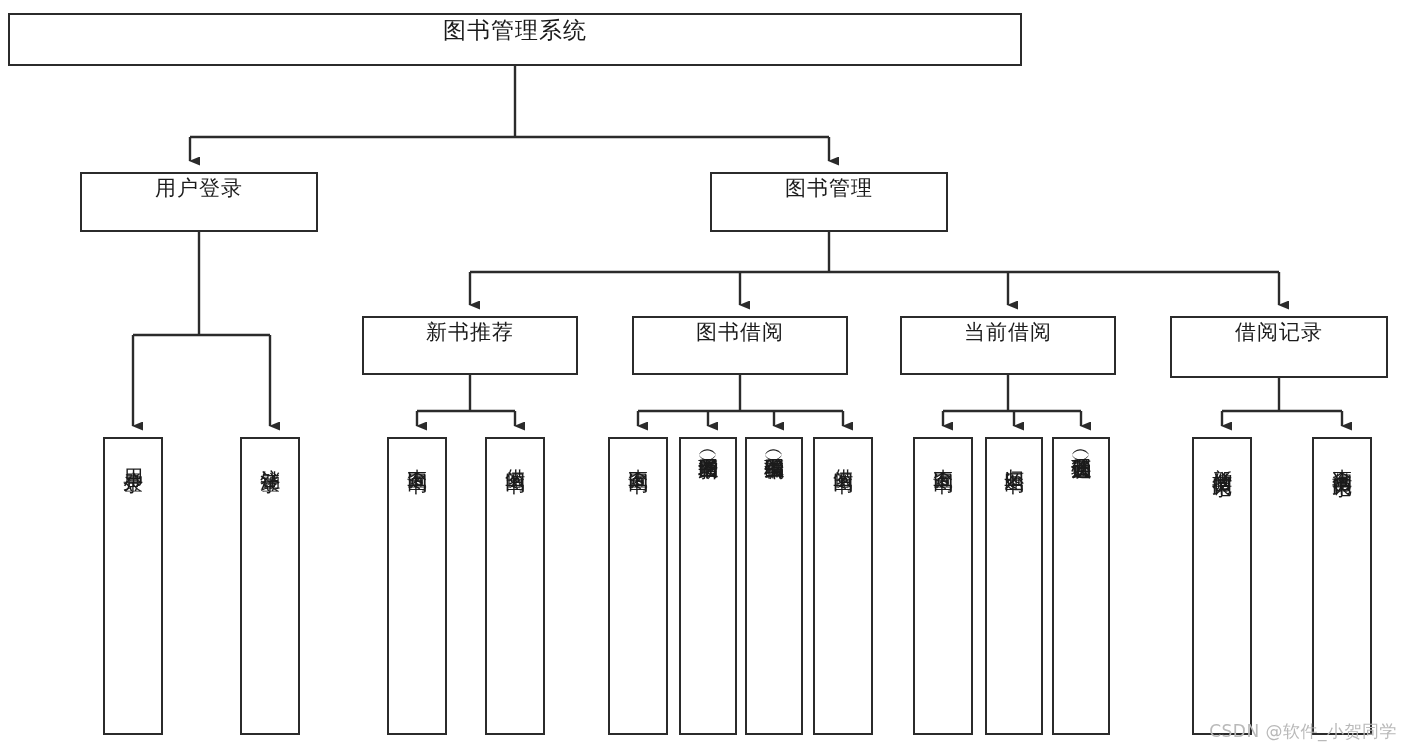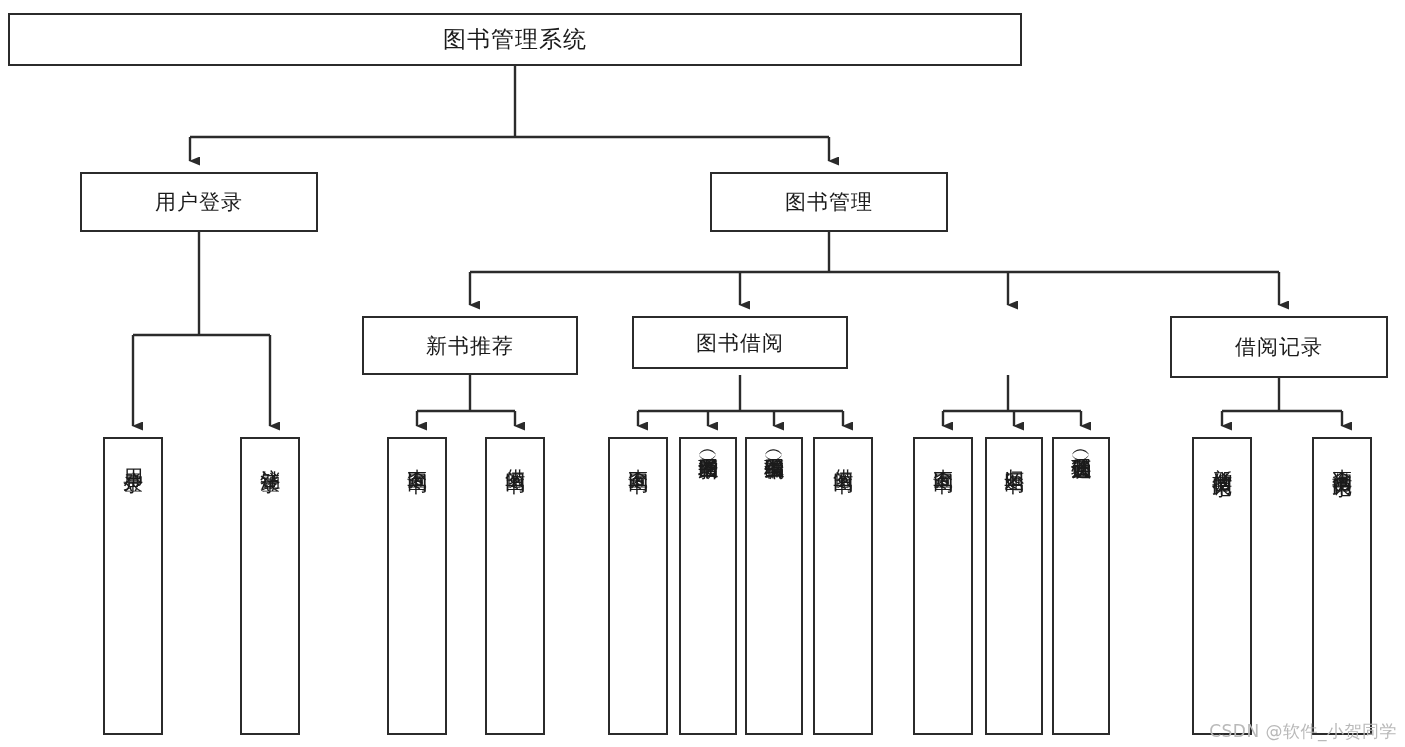--- a/index.html
+++ b/index.html
@@ -20,21 +20,21 @@
     left:0;top:0;
     width:1405px;height:747px;
     pointer-events:none;
   }
   .node{
     position:absolute;
     box-sizing:border-box;
     background:#ffffff;
     border:2px solid #2b2b2b;
     display:flex;
-    align-items:center;
+    align-items:flex-start;
     justify-content:center;
     color:#1b1b1b;
     z-index:2;
   }
   .node.level-root{
     font-size:23px;
     letter-spacing:1px;
   }
   .node.level-2,
   .node.level-3{
@@ -131,22 +131,25 @@
   <div class="node level-2" style="left: 80px; top: 172px; width: 238px; height: 60px;">
     <span>用户登录</span>
   </div>
   <div class="node level-2" style="left: 710px; top: 172px; width: 238px; height: 60px;">
     <span>图书管理</span>
   </div>
 
   <div class="node level-3" style="left: 362px; top: 316px; width: 216px; height: 59px;">
     <span>新书推荐</span>
   </div>
-  <div class="node level-3" style="left: 632px; top: 316px; width: 216px; height: 53px;">
+  <div class="node level-3" style="left: 632px; top: 316px; width: 216px; height: 59px;">
     <span>图书借阅</span>
+  </div>
+  <div class="node level-3" style="left: 900px; top: 316px; width: 216px; height: 59px;">
+    <span>当前借阅</span>
   </div>
   <div class="node level-3" style="left: 1170px; top: 316px; width: 218px; height: 62px;">
     <span>借阅记录</span>
   </div>
 
   <div id="leaf-container">
       <div class="node leaf" style="left: 103px; top: 437px; width: 60px; height: 298px;">
         <span class="vtext">用户登录</span>
       </div>
       <div class="node leaf" style="left: 240px; top: 437px; width: 60px; height: 298px;">

